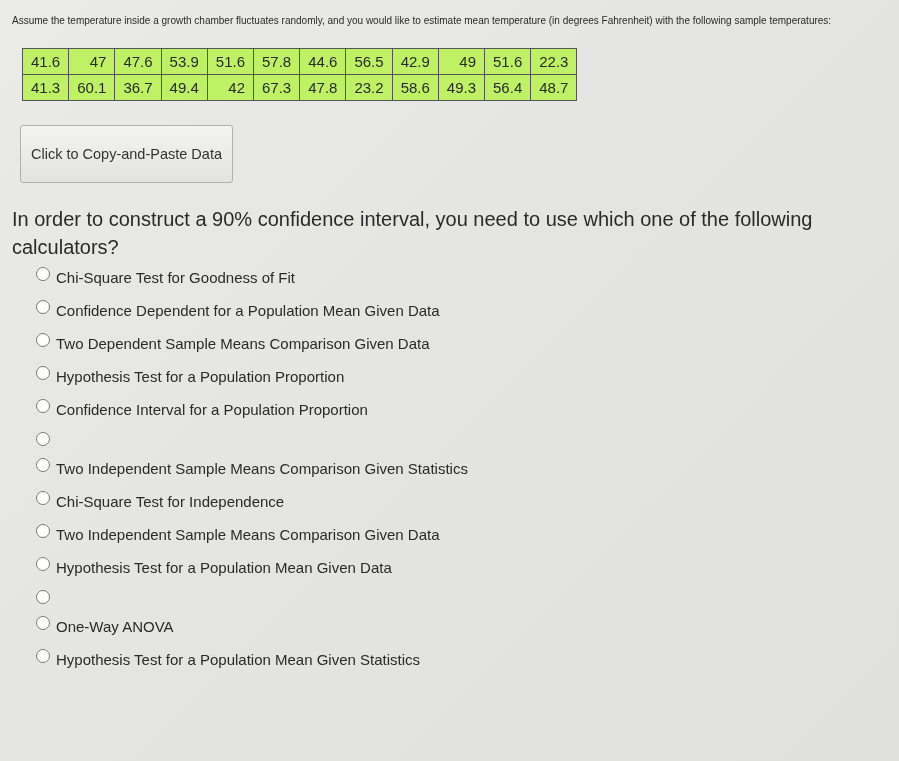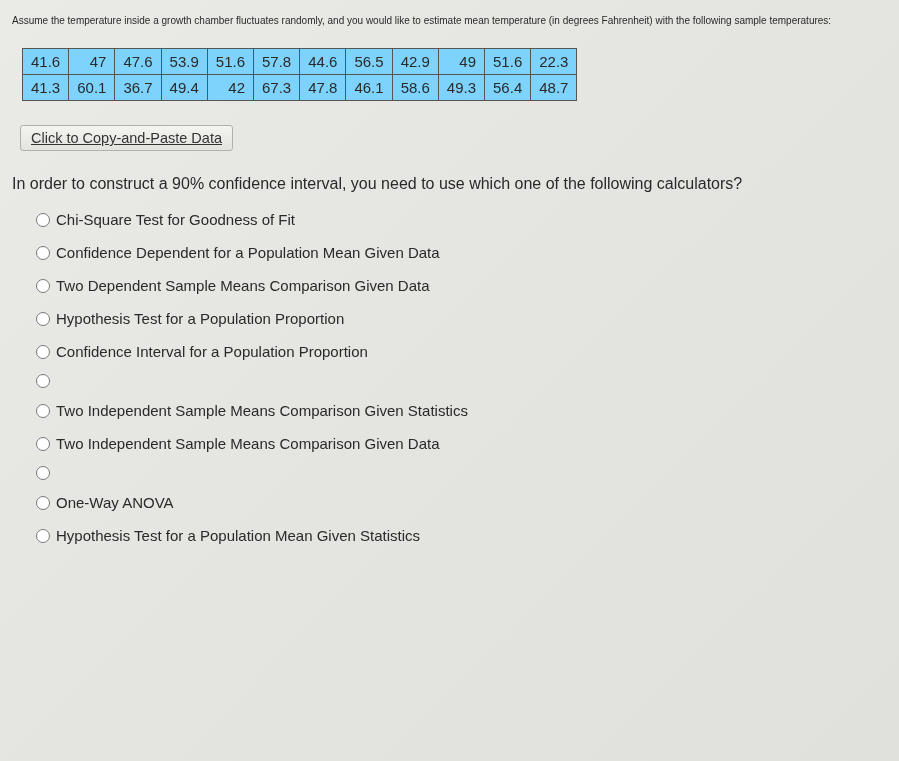--- a/index.html
+++ b/index.html
@@ -21,46 +21,44 @@
   table.data {
     border-collapse: collapse;
     margin: 10px 0 24px 10px;
   }
   table.data td {
     border: 1px solid #555;
     padding: 2px 8px;
     text-align: right;
     font-size: 15px;
     min-width: 46px;
-    background: #7dd3fc;
+    background: #bef264;
   }
   .copy-btn {
     display: inline-block;
     border: 1px solid #b0b0ac;
     background: linear-gradient(#f4f4f0, #e2e2de);
-    padding: 4px 10px;
+    padding: 20px 10px;
     font-size: 14.5px;
     font-family: inherit;
     color: #333;
     border-radius: 3px;
     margin-left: 8px;
     margin-bottom: 22px;
     cursor: pointer;
-    text-decoration: underline;
   }
   .question {
-    margin-bottom: 8px;
-    font-size: 16px;
+    font-size: 20px;
   }
   .options {
     padding-left: 24px;
   }
   .option-row {
     display: flex;
-    align-items: center;
+    align-items: flex-start;
     gap: 6px;
     padding: 6px 0;
     font-size: 15px;
   }
   .option-row input[type=radio] {
     width: 14px;
     height: 14px;
     accent-color: #555;
     cursor: pointer;
   }
@@ -92,21 +90,21 @@
     <td>22.3</td>
   </tr>
   <tr>
     <td>41.3</td>
     <td>60.1</td>
     <td>36.7</td>
     <td>49.4</td>
     <td>42</td>
     <td>67.3</td>
     <td>47.8</td>
-    <td>46.1</td>
+    <td>23.2</td>
     <td>58.6</td>
     <td>49.3</td>
     <td>56.4</td>
     <td>48.7</td>
   </tr>
 </tbody>
   </table>
 
 <button class="copy-btn">Click to Copy-and-Paste Data</button>
 
@@ -135,21 +133,29 @@
   </div>
   <div class="option-row">
     <input type="radio" name="calc" style="">
   </div>
   <div class="option-row">
     <input type="radio" name="calc" style="">
     <label>Two Independent Sample Means Comparison Given Statistics</label>
   </div>
   <div class="option-row">
     <input type="radio" name="calc" style="">
+    <label>Chi-Square Test for Independence</label>
+  </div>
+  <div class="option-row">
+    <input type="radio" name="calc" style="">
     <label>Two Independent Sample Means Comparison Given Data</label>
+  </div>
+  <div class="option-row">
+    <input type="radio" name="calc" style="">
+    <label>Hypothesis Test for a Population Mean Given Data</label>
   </div>
   <div class="option-row">
     <input type="radio" name="calc" style="">
   </div>
   <div class="option-row">
     <input type="radio" name="calc" style="">
     <label>One-Way ANOVA</label>
   </div>
   <div class="option-row">
     <input type="radio" name="calc" style="">

